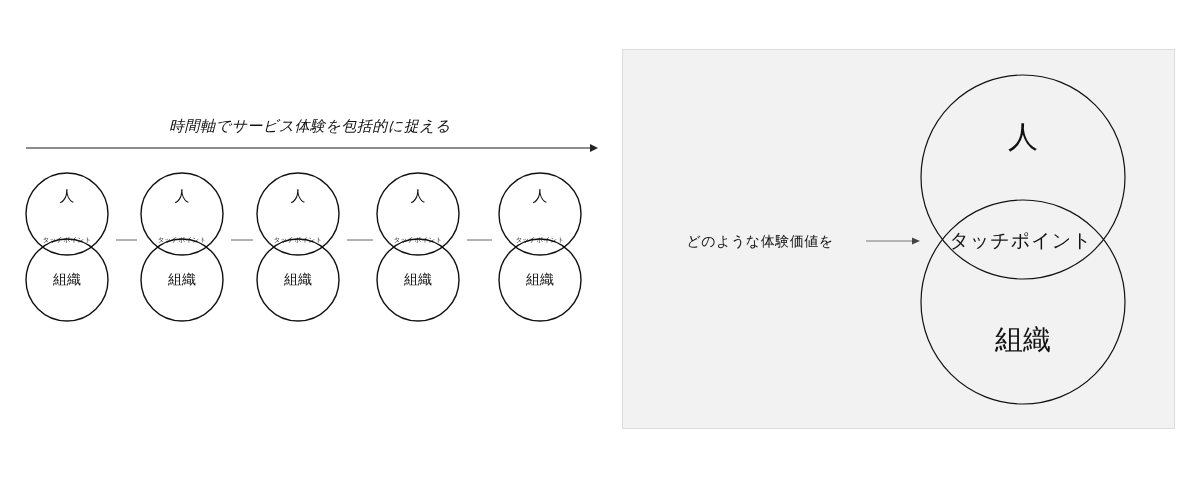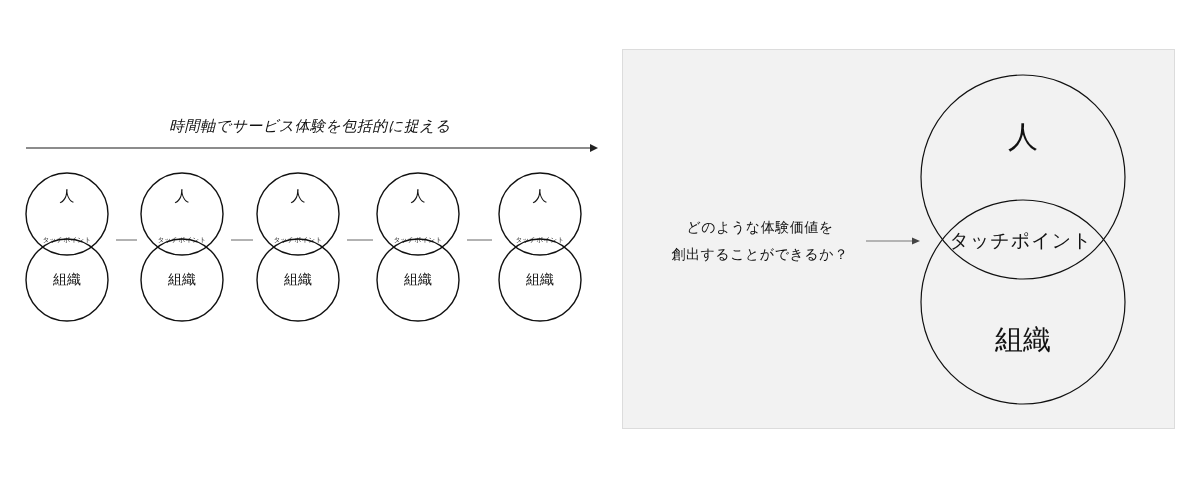--- a/index.html
+++ b/index.html
@@ -13,21 +13,21 @@
   }
   svg.canvas { position: absolute; left: 0; top: 0; }
   .lbl { position: absolute; text-align: center; transform: translate(-50%, -50%); white-space: nowrap; }
   .small-person { font-size: 15px; }
   .small-touch { font-size: 6.5px; letter-spacing: 0.3px; }
   .small-org { font-size: 14px; }
   .panel {
     left: 622px; top: 49px; width: 553px; height: 380px; background: #f2f2f2; border: 1px solid #dcdcdc; box-sizing: border-box;
   }
   .question {
-    left: 650px; width: 220px; top: 214px; font-size: 14px; line-height: 27px; text-align: center; letter-spacing: 0.5px;
+    left: 650px; width: 220px; top: 228px; font-size: 14px; line-height: 27px; text-align: center; letter-spacing: 0.5px;
   }
   .big-person { font-size: 30px; }
   .big-touch { font-size: 19px; letter-spacing: 1px; }
   .big-org { font-size: 28px; }
 </style>
 </head>
 <body>
 
 <div class="abs panel"></div>
 
@@ -102,18 +102,17 @@
   <div class="lbl small-org" style="left:418px;top:280px">組織</div>
 </div>
 <div>
   <div class="lbl small-person" style="left:540px;top:196px">人</div>
   <div class="lbl small-touch" style="left:540px;top:240px">タッチポイント</div>
   <div class="lbl small-org" style="left:540px;top:280px">組織</div>
 </div>
 
 <div class="abs question">
   <div>どのような体験価値を</div>
-  <div>創出することができるか？</div>
 </div>
 
 <div class="lbl big-person" style="left:1023px;top:137px">人</div>
 <div class="lbl big-touch" style="left:1021px;top:241px">タッチポイント</div>
 <div class="lbl big-org" style="left:1023px;top:340px">組織</div>
 
 </body></html>

